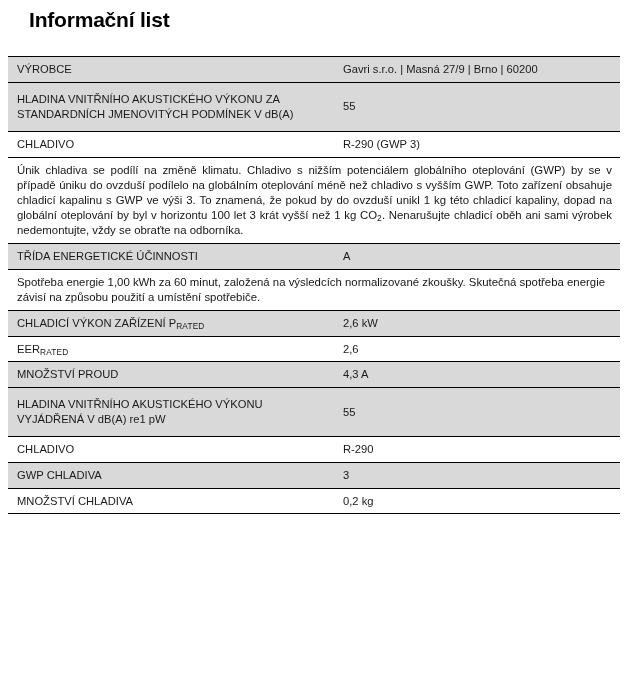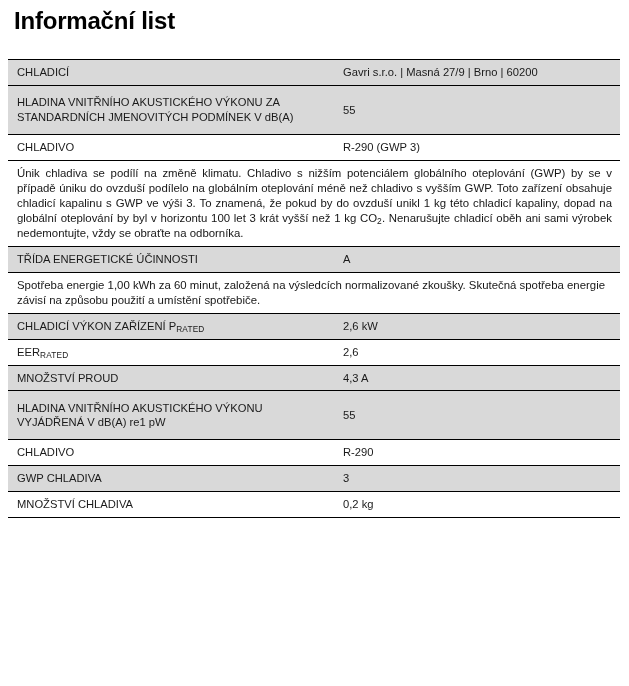--- a/index.html
+++ b/index.html
@@ -16,25 +16,25 @@
     overflow: hidden;
   }
   .page {
     position: relative;
     width: 629px;
     height: 686px;
     box-sizing: border-box;
     padding: 0 8px;
   }
   .page-title {
-    font-size: 24px;
+    font-size: 21px;
     font-weight: bold;
     letter-spacing: -0.2px;
     color: #000000;
-    margin: 8px 0 0 6px;
+    margin: 8px 0 0 21px;
     line-height: 1.1;
   }
   table.spec-table {
     width: 612px;
     border-collapse: collapse;
     table-layout: fixed;
     margin-top: 25px;
     font-size: 11.2px;
   }
   table.spec-table col.col-label { width: 326px; }
@@ -109,21 +109,21 @@
 
   <table class="spec-table">
     <colgroup>
       <col class="col-label">
       <col class="col-value">
     </colgroup>
     <tbody>
 
       <tr class="row shaded">
         <td class="cell-label">
-          <span class="label-text">CHLADICÍ</span>
+          <span class="label-text">VÝROBCE</span>
         </td>
         <td class="cell-value">Gavri s.r.o.  |  Masná 27/9  |  Brno  |  60200</td>
       </tr>
 
 
 
 
       <tr class="row shaded tall">
         <td class="cell-label">
           <span class="label-text">HLADINA VNITŘNÍHO AKUSTICKÉHO VÝKONU ZA</span>

